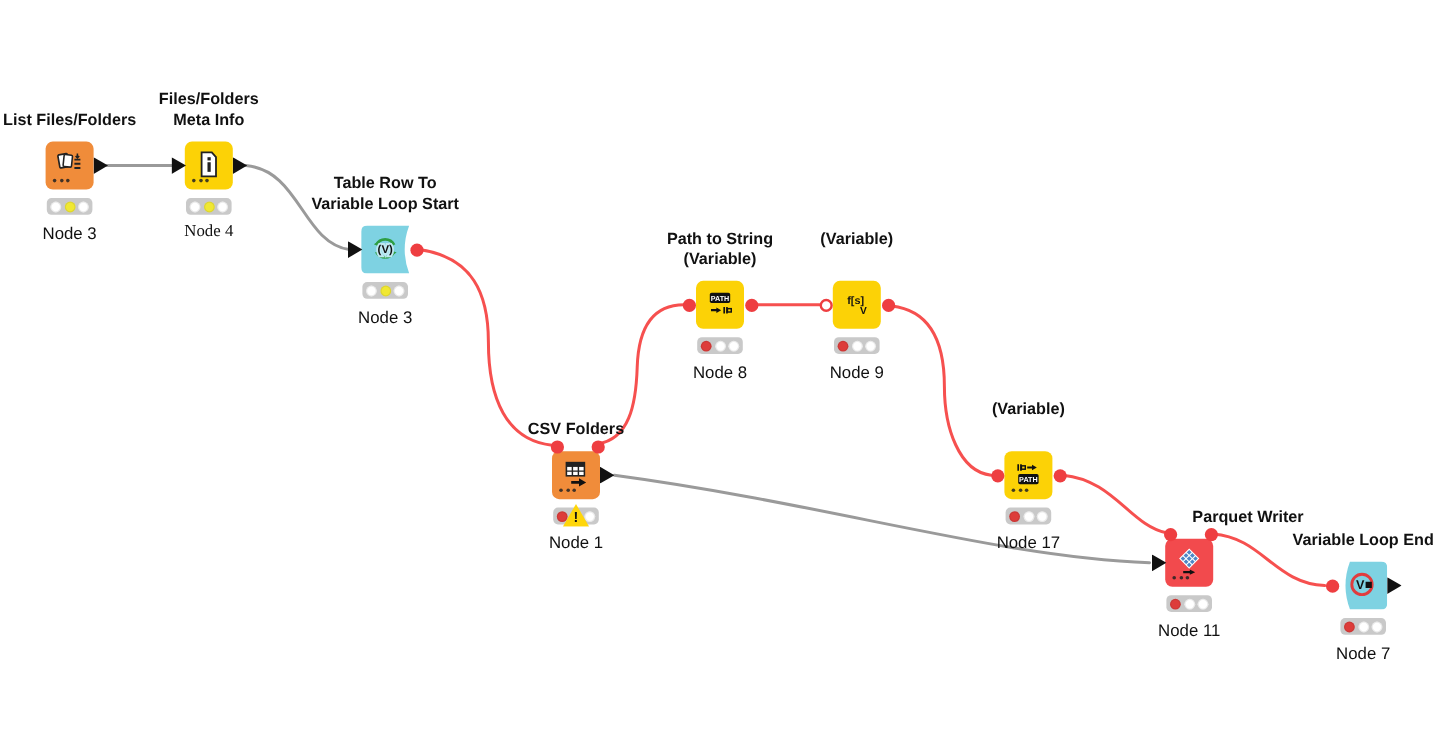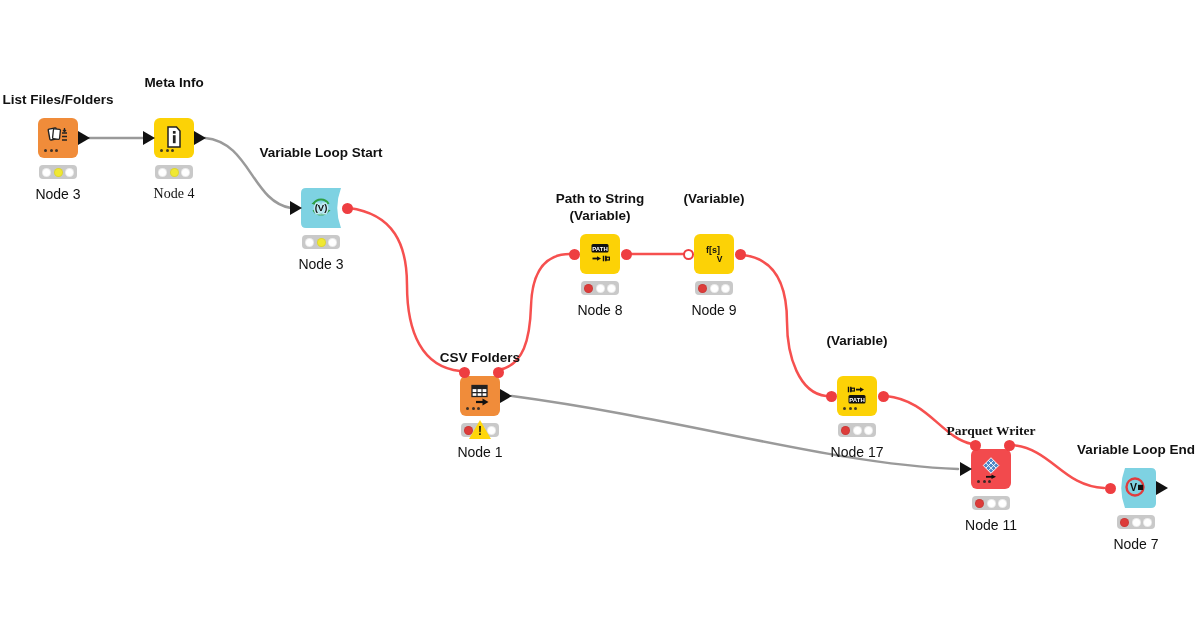--- a/index.html
+++ b/index.html
@@ -75,20 +75,21 @@
         </svg></div>
       <div class="traffic" style="left: 39px; top: 165px; background: rgb(201, 201, 201);">
         <i style="background: rgb(255, 255, 255);"></i>
         <i style="background: rgb(240, 232, 50);"></i>
         <i style="background: rgb(255, 255, 255);"></i>
       </div>
       <div class="node-name" style="left: -22px; top: 186px;">Node 3</div>
     </div>
     <div class="node">
       <div class="node-title" style="left: 54px; top: 74px;">
+        <div>Files/Folders</div>
         <div>Meta Info</div>
       </div>
       <div class="node-body" style="left: 154px; top: 118px; background: rgb(252, 210, 6);">
         <svg class="node-icon" viewBox="0 0 26 26">
           <path d="M7,3 h8.5 l3.5,4 v16 H7 z" fill="#fff" stroke="#222" stroke-width="1.5"></path>
        <rect x="11.9" y="7" width="2.7" height="2.7" fill="#222"></rect>
        <rect x="11.9" y="11.2" width="2.7" height="8" fill="#222"></rect>
         </svg>
         <div class="node-dots">
           <i></i>
@@ -104,20 +105,21 @@
         </svg></div>
       <div class="traffic" style="left: 155px; top: 165px; background: rgb(201, 201, 201);">
         <i style="background: rgb(255, 255, 255);"></i>
         <i style="background: rgb(240, 232, 50);"></i>
         <i style="background: rgb(255, 255, 255);"></i>
       </div>
       <div class="node-name" style="left: 94px; top: 186px; font-family: Liberation Serif, serif;">Node 4</div>
     </div>
     <div class="node">
       <div class="node-title" style="left: 201px; top: 144px;">
+        <div>Table Row To</div>
         <div>Variable Loop Start</div>
       </div>
       <div class="node-body" style="left: 301px; top: 188px; border-radius: 0px;">
         <svg class="body-shape" width="40" height="40" viewBox="0 0 40 40">
           <path d="M5,0 H40 Q32.5,20 40,40 H5 Q0,40 0,35 V5 Q0,0 5,0 Z" fill="#7ED2E2"></path>
         </svg>
         <svg class="node-icon" viewBox="0 0 26 26">
           <g stroke="#2E9E44" stroke-width="2.2" fill="none">
          <path d="M20.5,10 A8.5,8.5 0 0 0 5.5,10"></path>
          <path d="M5.5,16 A8.5,8.5 0 0 0 20.5,16"></path>
@@ -234,21 +236,21 @@
       <div class="port-circ" style="left: 825.5px; top: 390.5px; background: rgb(238, 62, 65);"></div>
       <div class="port-circ" style="left: 877.5px; top: 390.5px; background: rgb(238, 62, 65);"></div>
       <div class="traffic" style="left: 838px; top: 423px; background: rgb(201, 201, 201);">
         <i style="background: rgb(221, 60, 58);"></i>
         <i style="background: rgb(255, 255, 255);"></i>
         <i style="background: rgb(255, 255, 255);"></i>
       </div>
       <div class="node-name" style="left: 777px; top: 444px;">Node 17</div>
     </div>
     <div class="node">
-      <div class="node-title" style="left: 871px; top: 422px; font-family: Liberation Serif, serif;">
+      <div class="node-title" style="left: 920px; top: 422px;">
         <div>Parquet Writer</div>
       </div>
       <div class="node-body" style="left: 971px; top: 449px; background: rgb(242, 74, 77);">
         <svg class="node-icon" viewBox="0 0 26 26">
           <g transform="rotate(45 13 10.5)">
          <rect x="7.5" y="5" width="11" height="11" fill="#4E86C6" stroke="#fff" stroke-width="0.9"></rect>
          <path d="M7.5,8.7 h11 M7.5,12.4 h11 M11.2,5 v11 M14.9,5 v11" stroke="#fff" stroke-width="0.9"></path>
           </g>
        <path d="M8,21.8 h6.5" stroke="#111" stroke-width="1.8"></path>
        <path d="M13.5,19.6 l4.5,2.2 -4.5,2.2 z" fill="#111"></path>

